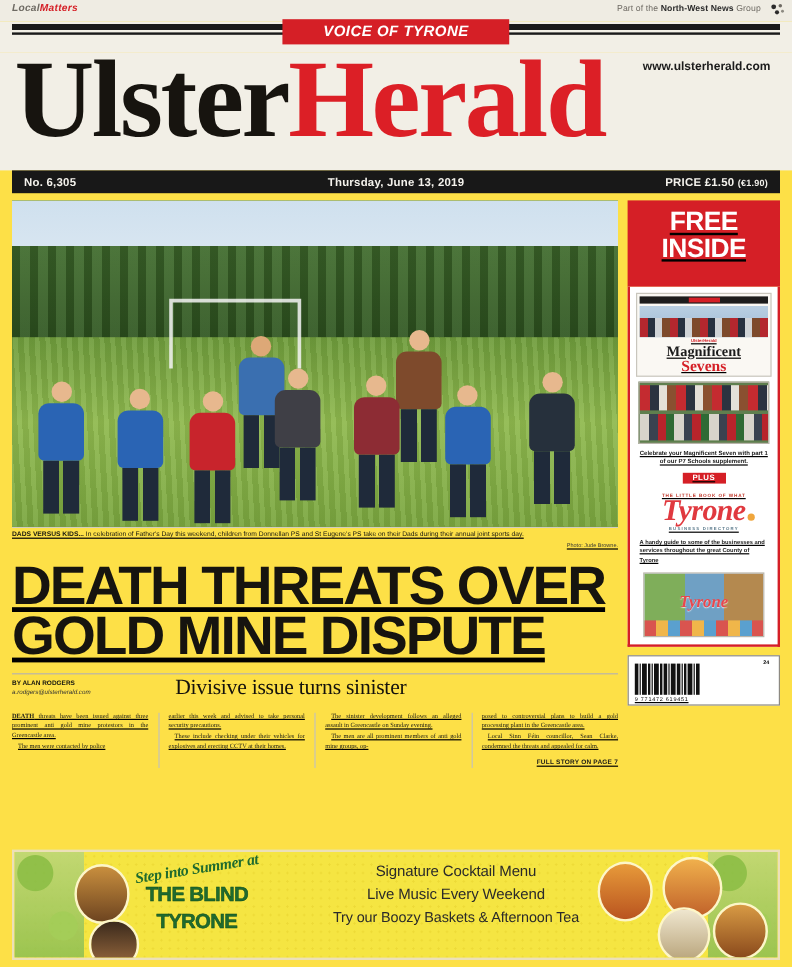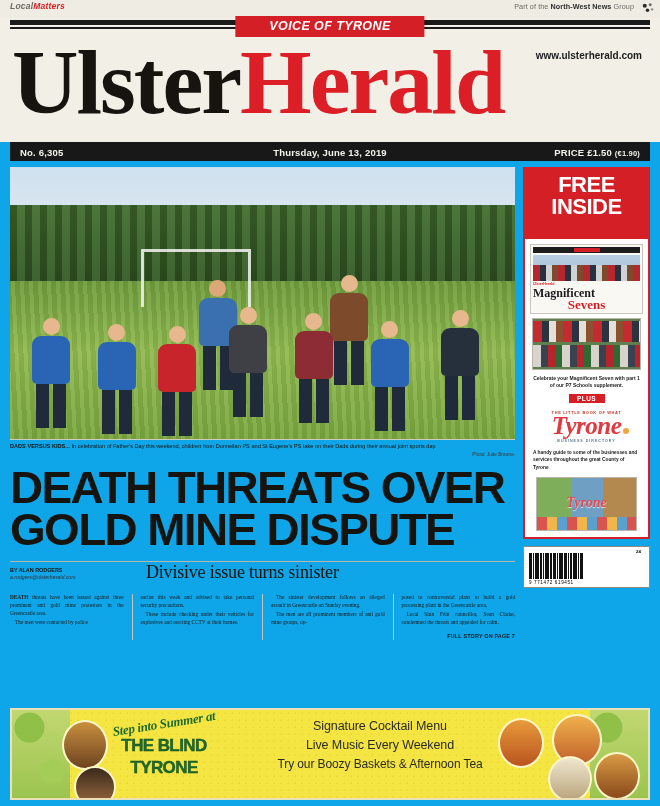--- a/index.html
+++ b/index.html
@@ -2,21 +2,21 @@
 <html><head>
 <meta charset="utf-8">
 <style>
   * { box-sizing: border-box; margin: 0; padding: 0; }
   html, body {
     width: 660px; height: 806px;
     background: #ffffff;
     font-family: "Liberation Sans", sans-serif;
     overflow: hidden;
   }
-  .page { position: relative; width: 660px; height: 806px; background: #0ea5e9; }
+  .page { position: relative; width: 660px; height: 806px; background: #fde047; text-decoration: underline; }
 
   
   .topstrip { position: relative; height: 18px; background: #efece3; }
   .local-matters {
     position: absolute; left: 10px; top: 1px;
     font-size: 8.5px; font-style: italic; font-weight: bold; letter-spacing: .2px;
     color: #6e6a63;
   }
   .local-matters .red { color: #d51f26; }
   .nwn {
@@ -159,21 +159,21 @@
   }
   .mini-paper { border: 1px solid #c9c6bd; background: #faf8f3; padding: 2px; }
   .mini-top { height: 6px; background: #1d1d1d; position: relative; }
   .mini-top::after { content:""; position:absolute; left:50%; transform:translateX(-50%);
     top:1px; width:26px; height:4px; background:#d51f26; }
   .mini-photo { height: 26px; margin-top: 2px; background:
     linear-gradient(#b9cfe2,#9fbcd4); position: relative; overflow: hidden; }
   .mini-photo .band { position:absolute; left:0; right:0; bottom:0; height:62%;
     background: repeating-linear-gradient(90deg,#b4272e 0 7px,#27313f 7px 13px,#cfd3d6 13px 19px,#7d4a2b 19px 25px); }
   .mini-mag {
-    margin-top: 2px; font-family: "Liberation Serif", serif;
+    margin-top: 2px; text-align: center; font-family: "Liberation Serif", serif;
     font-weight: bold; font-size: 12px; color: #1b1b1b; line-height: 1;
   }
   .mini-mag .small { display:block; font-size: 3.6px; font-family:"Liberation Sans",sans-serif; color:#d51f26; }
   .mini-sevens { text-align:center; font-family:"Liberation Serif",serif; font-weight:bold;
     font-size: 13px; color:#d51f26; line-height:1; margin-top:-1px; }
   .group-photo { height: 52px; margin: 4px 2px 0 2px; border: 1px solid #b9b5aa; overflow:hidden;
     background: #5f7f4e; position: relative; }
   .group-photo .row1 { position:absolute; left:0; right:0; top:4%; height:42%;
     background: repeating-linear-gradient(90deg,#c42b30 0 9px,#2b3340 9px 16px,#e4e0d8 16px 23px,#8a5030 23px 30px); }
   .group-photo .row2 { position:absolute; left:0; right:0; bottom:4%; height:44%;

